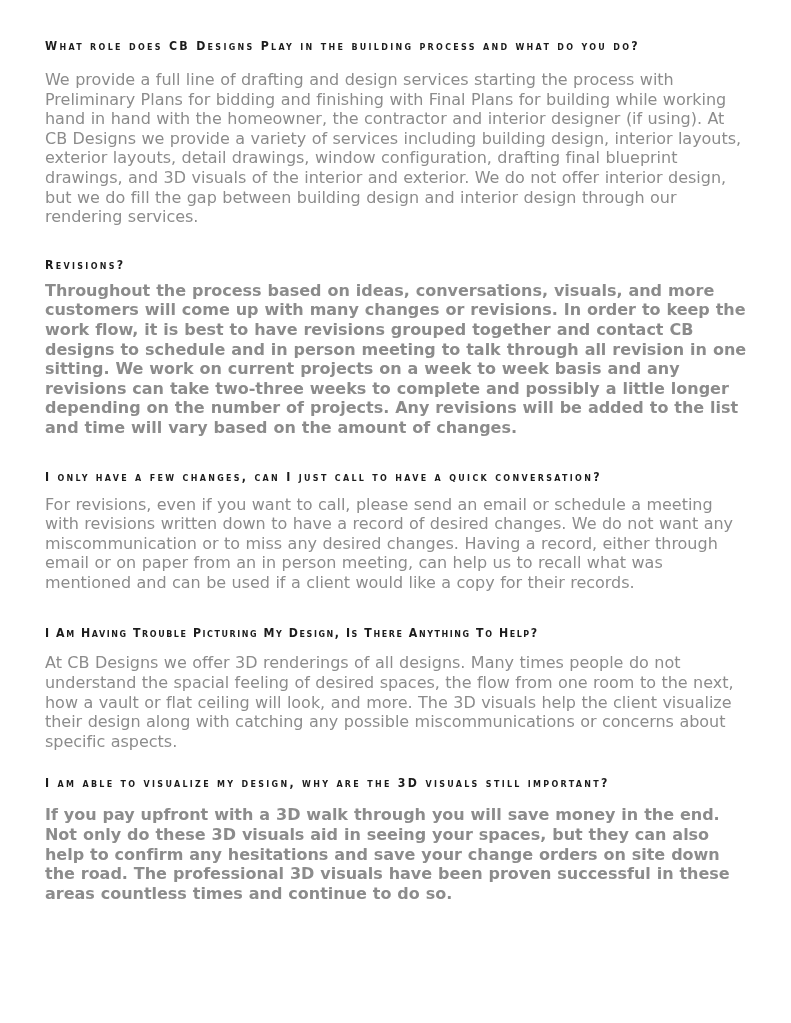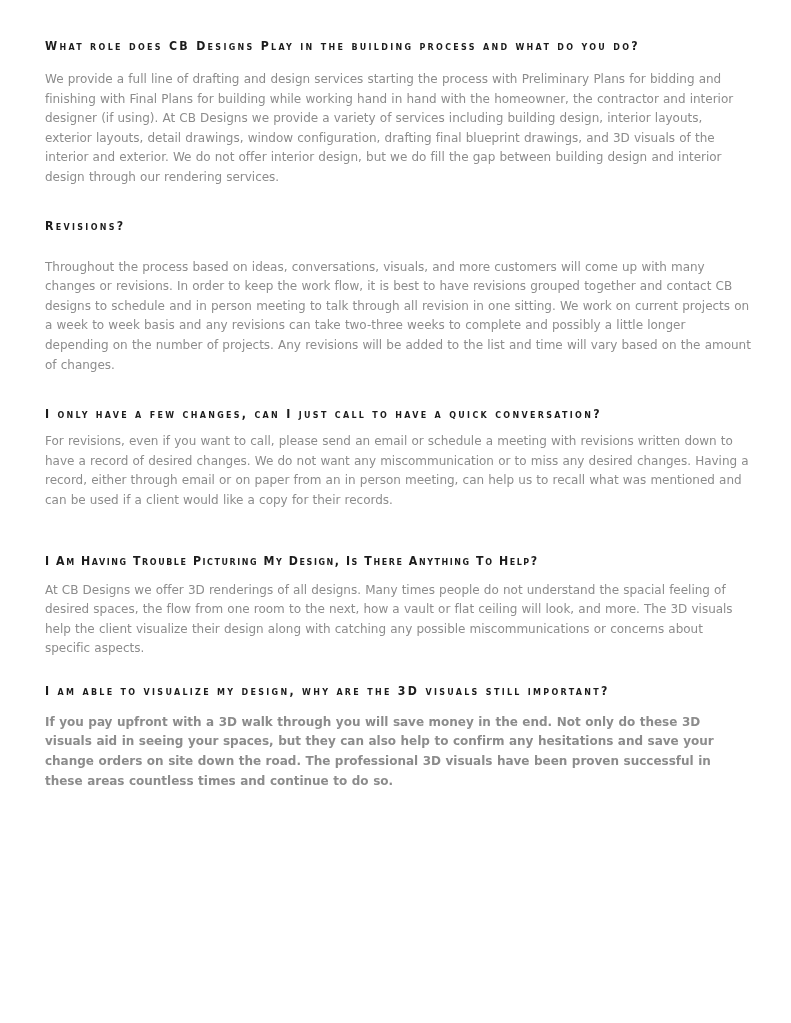--- a/index.html
+++ b/index.html
@@ -38,40 +38,40 @@
     letter-spacing: 2.05px;
     font-variant: small-caps;
     font-stretch: condensed;
     margin: 0;
     white-space: nowrap;
     transform: scaleX(0.985);
     transform-origin: left center;
   }
   .faq-body {
     font-family: "DejaVu Sans", sans-serif;
-    font-size: 12px;
+    font-size: 16px;
     line-height: 19.6px;
     color: #8c8c8c;
     letter-spacing: -0.02px;
     word-spacing: 0.4px;
     margin: 0;
     text-align: left;
   }
 
   
   .sec-1 { margin-top: 0; }
   .sec-1 .faq-body { margin-top: 16px; }
 
   .sec-2 { margin-top: 30px; }
-  .sec-2 .faq-body { margin-top: 24px; }
+  .sec-2 .faq-body { margin-top: 8px; font-weight: bold; }
 
   .sec-3 { margin-top: 31px; }
   .sec-3 .faq-body { margin-top: 10px; }
 
-  .sec-4 { margin-top: 42px; }
+  .sec-4 { margin-top: 33px; }
   .sec-4 .faq-body { margin-top: 12px; }
 
   .sec-5 { margin-top: 24px; }
   .sec-5 .faq-body { margin-top: 14px; font-weight: bold; }
 
   .heading-wide {
     letter-spacing: 2.35px;
   }
   .heading-tight {
     letter-spacing: 1.6px;

